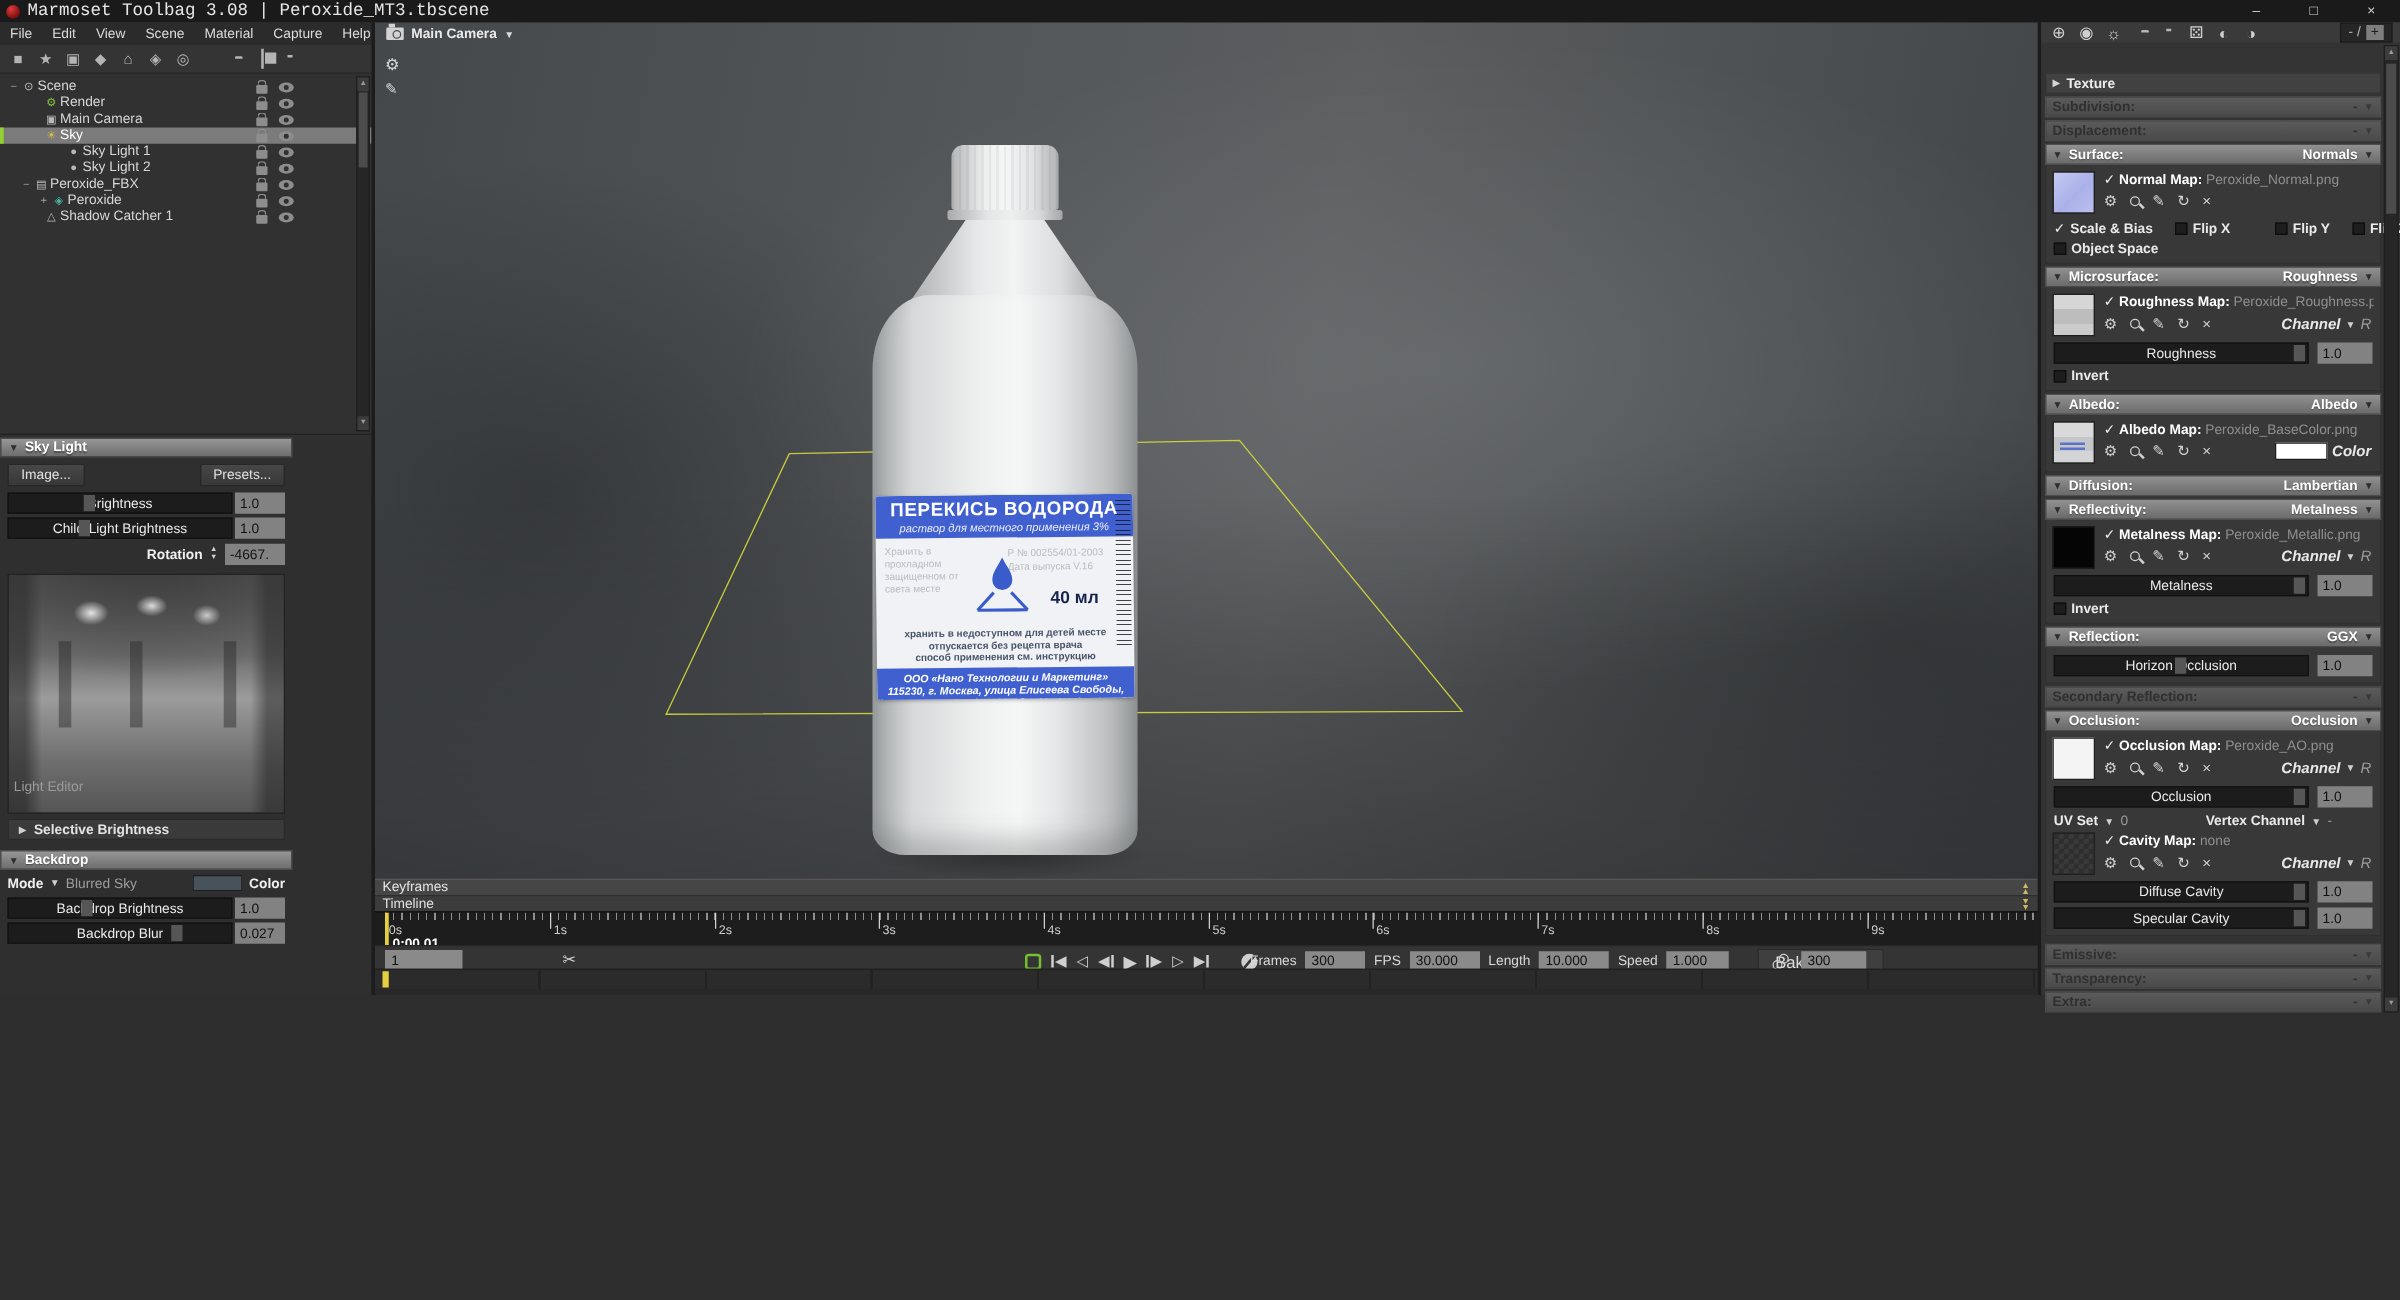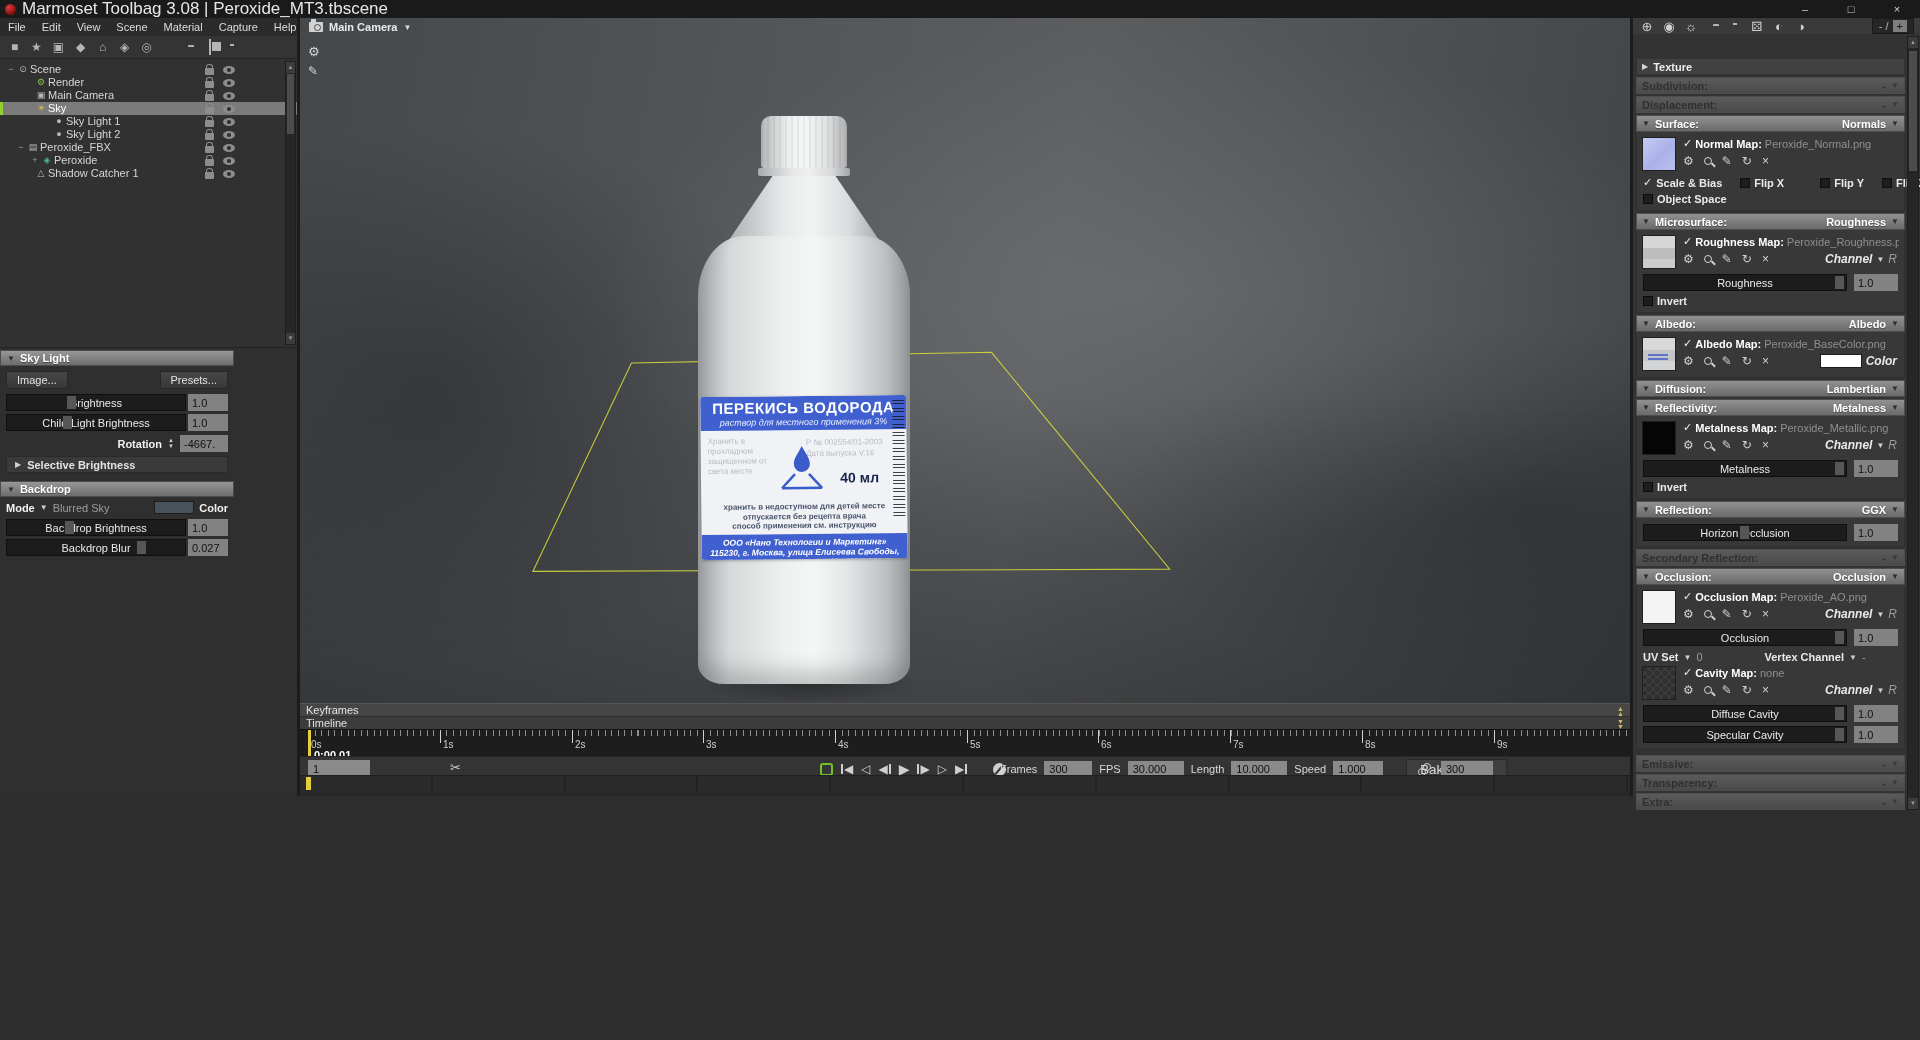--- a/index.html
+++ b/index.html
@@ -1,21 +1,21 @@
 <!DOCTYPE html>
 <html><head>
 <meta charset="utf-8">
 <style>
   * { box-sizing: border-box; margin: 0; padding: 0; font-family: "Liberation Sans", "DejaVu Sans", sans-serif; }
   html,body { width:1920px; height:1040px; overflow:hidden; background:#2e2e2e; color:#ddd; font-size:11px; }
 
   
   .titlebar { height:18px; background:#1a1a1a; display:flex; align-items:center; gap:6px; padding-left:5px; }
   .logo { width:11px; height:11px; border-radius:50%; background:radial-gradient(circle at 35% 30%, #e23b3b, #7d0f0f 70%); flex:0 0 auto; }
-  .title-text { color:#e6e6e6; font-size:17px; white-space:nowrap; }
+  .title-text { color:#e6e6e6; font-size:14px; white-space:nowrap;font-family:Liberation Mono, monospace; }
   .win-controls { margin-left:auto; display:flex; height:18px; }
   .win-btn { width:46px; display:flex; align-items:center; justify-content:center; color:#d5d5d5; font-size:11px; }
 
   .main { display:flex; height:778px; }
   .vsplit { width:3px; background:#1c1c1c; }
 
   
   .left { width:297px; background:#2f2f2f; position:relative; display:flex; flex-direction:column; }
   .menubar { height:18px; background:#2b2b2b; display:flex; align-items:center; }
   .menu-item { padding:0 8px; color:#dcdcdc; white-space:nowrap; }
@@ -369,20 +369,26 @@
         <div class="val">1.0</div>
       </div>
       <div class="row" style="padding:2px 6px 2px; justify-content:flex-end; gap:6px">
         <span style="color:#f0f0f0; font-weight:bold">Rotation</span>
         <span class="spin">
           <span>▲</span>
           <span>▼</span>
         </span>
         <div class="val" style="width:48px">-4667.</div>
       </div>
+      <div class="hdr">
+        <div class="hdr-pillar" style="left:18%"></div>
+        <div class="hdr-pillar" style="left:44%"></div>
+        <div class="hdr-pillar" style="left:78%"></div>
+        <div class="light-editor-label">Light Editor</div>
+      </div>
       <div class="collapse-row">
         <span class="tri">▶</span>
         <span>Selective Brightness</span>
       </div>
     </div>
 
     <div class="left-inner" style="margin-top:8px">
       <div class="phead">
         <span class="tri">▼</span>
         <span>Backdrop</span>

